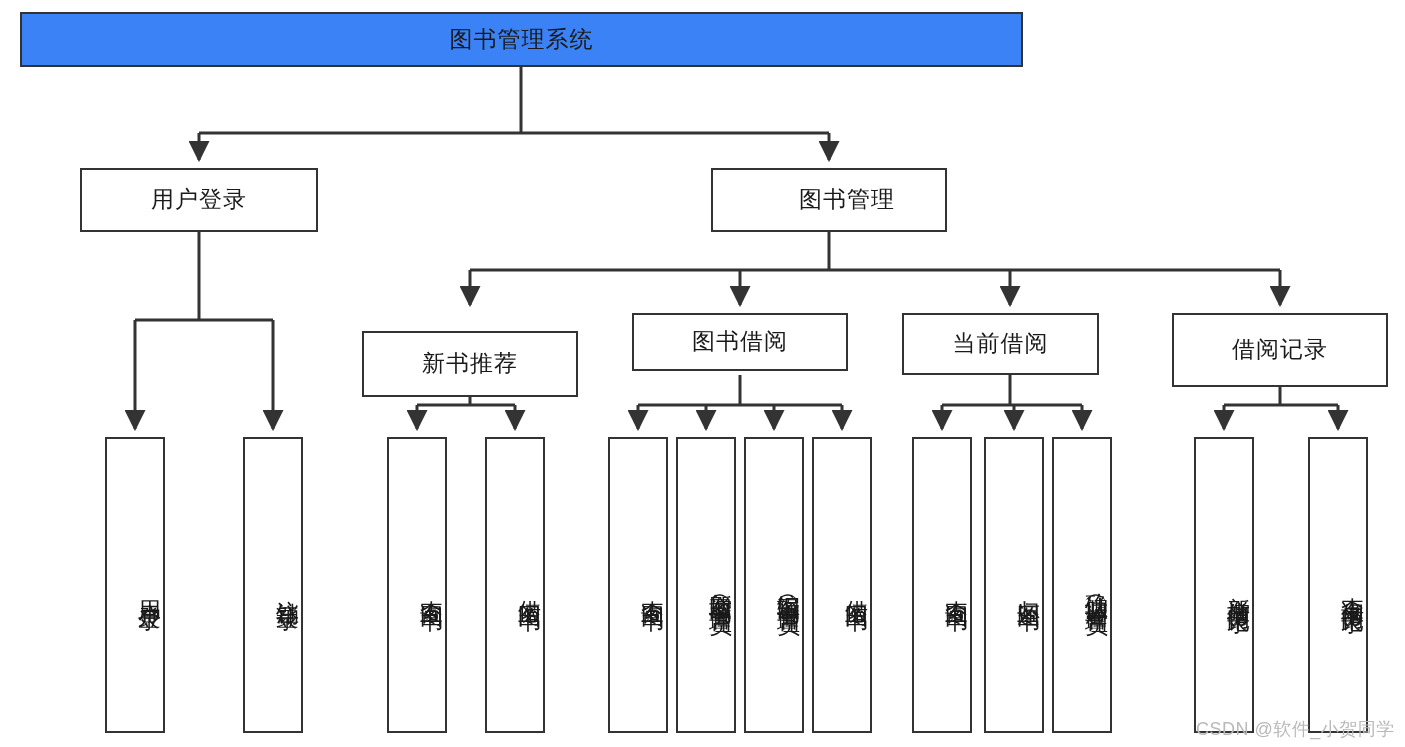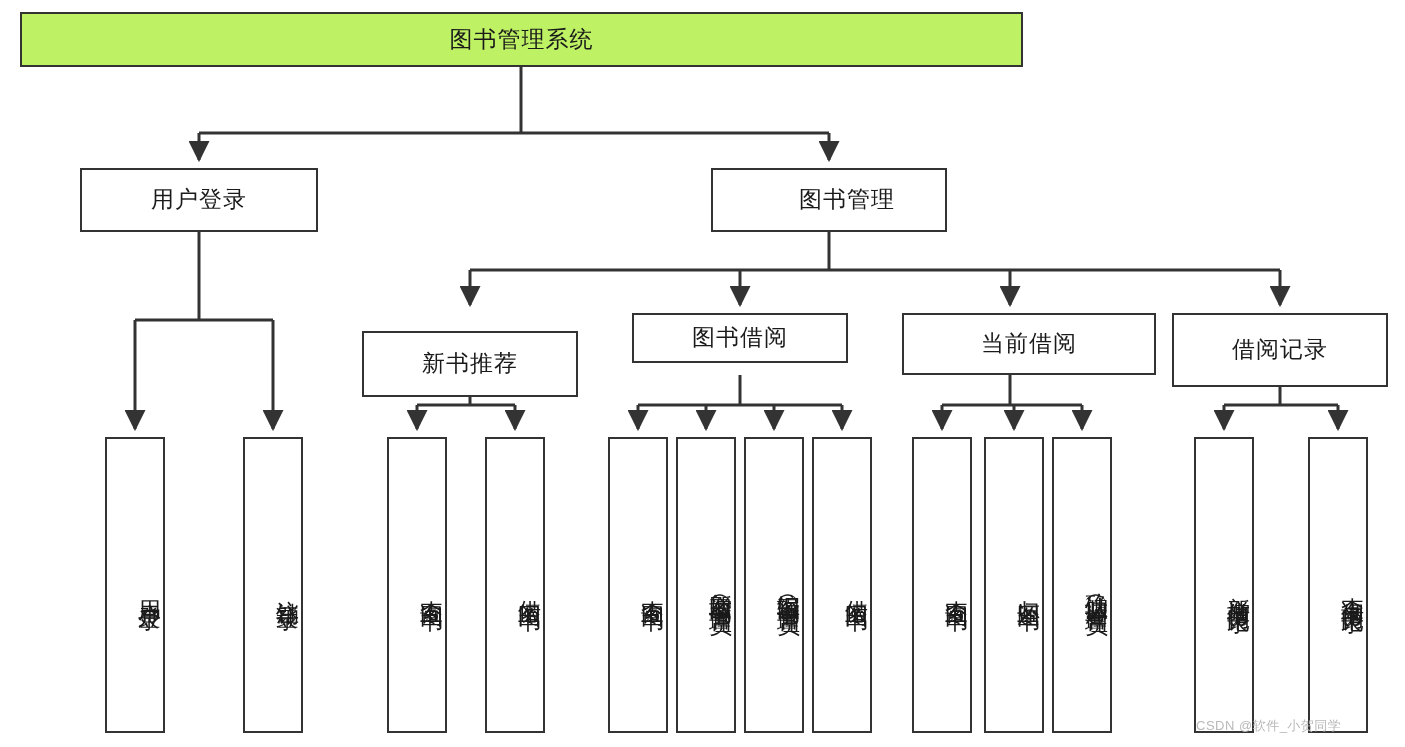--- a/index.html
+++ b/index.html
@@ -49,21 +49,21 @@
     letter-spacing: 3px;
     padding-top: 6px;
     align-items: flex-start;
     justify-content: center;
   }
   .node.vert.top-align {
     align-items: flex-start;
   }
   .watermark {
     position: absolute;
-    font-size: 13px;
+    font-size: 18px;
     color: #b9b9b9;
     white-space: nowrap;
     letter-spacing: 0.5px;
   }
 </style>
 </head>
 <body>
 
 <div id="canvas">
 
@@ -110,28 +110,28 @@
       <path d="M 1014 405 L 1014 429" marker-end="url(#arrow)"></path>
       <path d="M 1082 405 L 1082 429" marker-end="url(#arrow)"></path>
 
       <path d="M 1280 375 L 1280 405"></path>
       <path d="M 1224 405 L 1338 405"></path>
       <path d="M 1224 405 L 1224 429" marker-end="url(#arrow)"></path>
       <path d="M 1338 405 L 1338 429" marker-end="url(#arrow)"></path>
     </g>
   </svg>
 
-  <div class="node horiz" style="left: 20px; top: 12px; width: 1003px; height: 55px; border-color: rgb(51, 51, 51); background: #bef264; color: rgb(26, 26, 26);">图书管理系统</div>
+  <div class="node horiz" style="left: 20px; top: 12px; width: 1003px; height: 55px; border-color: rgb(51, 51, 51); background: #3b82f6; color: rgb(26, 26, 26);">图书管理系统</div>
 
   <div class="node horiz" style="left: 80px; top: 168px; width: 238px; height: 64px; border-color: rgb(51, 51, 51); background: rgb(255, 255, 255); color: rgb(26, 26, 26);">用户登录</div>
   <div class="node horiz" style="left: 711px; top: 168px; width: 236px; height: 64px; border-color: rgb(51, 51, 51); background: rgb(255, 255, 255); color: rgb(26, 26, 26); padding-left: 36px;">图书管理</div>
 
   <div class="node horiz" style="left: 362px; top: 331px; width: 216px; height: 66px; border-color: rgb(51, 51, 51); background: rgb(255, 255, 255); color: rgb(26, 26, 26);">新书推荐</div>
-  <div class="node horiz" style="left: 632px; top: 313px; width: 216px; height: 50px; border-color: rgb(51, 51, 51); background: rgb(255, 255, 255); color: rgb(26, 26, 26);">图书借阅</div>
-  <div class="node horiz" style="left: 902px; top: 313px; width: 254px; height: 62px; border-color: rgb(51, 51, 51); background: rgb(255, 255, 255); color: rgb(26, 26, 26);">当前借阅</div>
+  <div class="node horiz" style="left: 632px; top: 313px; width: 216px; height: 58px; border-color: rgb(51, 51, 51); background: rgb(255, 255, 255); color: rgb(26, 26, 26);">图书借阅</div>
+  <div class="node horiz" style="left: 902px; top: 313px; width: 197px; height: 62px; border-color: rgb(51, 51, 51); background: rgb(255, 255, 255); color: rgb(26, 26, 26);">当前借阅</div>
   <div class="node horiz" style="left: 1172px; top: 313px; width: 216px; height: 74px; border-color: rgb(51, 51, 51); background: rgb(255, 255, 255); color: rgb(26, 26, 26);">借阅记录</div>
 
   <div class="node vert" style="left: 105px; top: 437px; width: 60px; height: 296px; border-color: rgb(51, 51, 51); background: rgb(255, 255, 255); color: rgb(26, 26, 26);">用户登录</div>
   <div class="node vert" style="left: 243px; top: 437px; width: 60px; height: 296px; border-color: rgb(51, 51, 51); background: rgb(255, 255, 255); color: rgb(26, 26, 26);">注销登录</div>
 
   <div class="node vert" style="left: 387px; top: 437px; width: 60px; height: 296px; border-color: rgb(51, 51, 51); background: rgb(255, 255, 255); color: rgb(26, 26, 26);">查询图书</div>
   <div class="node vert" style="left: 485px; top: 437px; width: 60px; height: 296px; border-color: rgb(51, 51, 51); background: rgb(255, 255, 255); color: rgb(26, 26, 26);">借阅图书</div>
 
   <div class="node vert" style="left: 608px; top: 437px; width: 60px; height: 296px; border-color: rgb(51, 51, 51); background: rgb(255, 255, 255); color: rgb(26, 26, 26);">查询图书</div>
   <div class="node vert top-align" style="left: 676px; top: 437px; width: 60px; height: 296px; border-color: rgb(51, 51, 51); background: rgb(255, 255, 255); color: rgb(26, 26, 26);">新增图书（管理员）</div>

